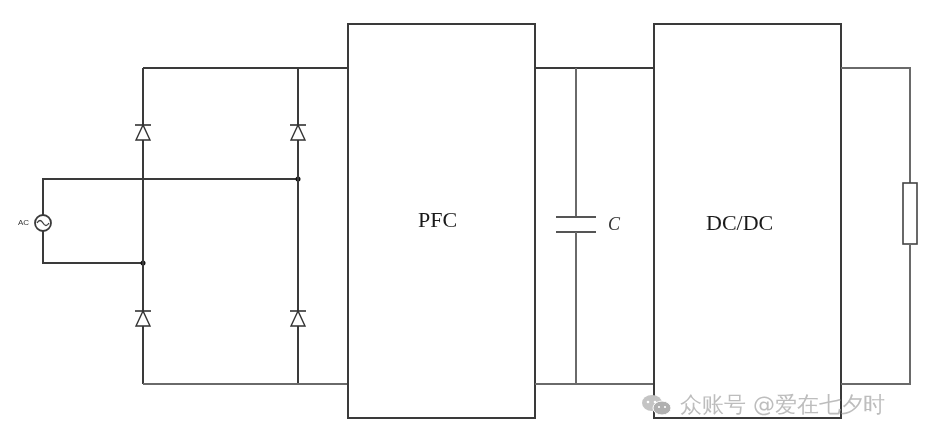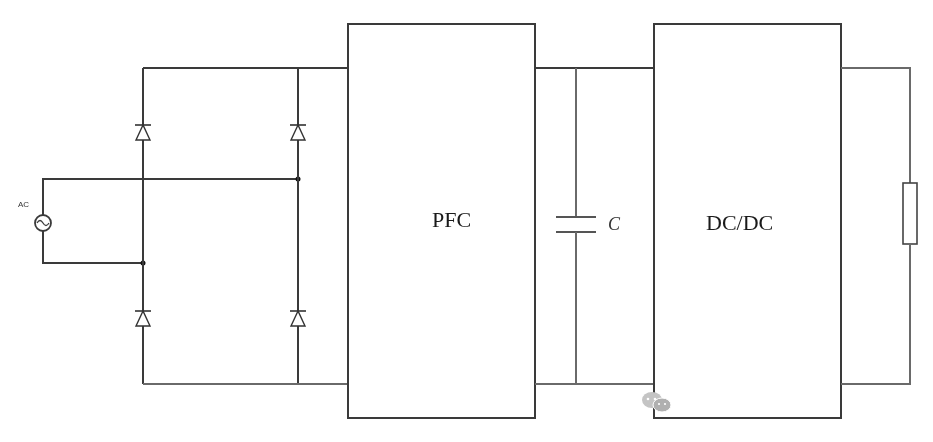--- a/index.html
+++ b/index.html
@@ -69,29 +69,30 @@
 
   <rect class="box" x="654" y="24" width="187" height="394"></rect>
 
   <g>
     <polyline class="wire-light" points="841,68 910,68 910,183"></polyline>
     <rect x="903" y="183" width="14" height="61" fill="#fff" stroke="#444" stroke-width="1.6"></rect>
     <polyline class="wire-light" points="910,244 910,384 841,384" stroke="#9a9a9a"></polyline>
   </g>
 </svg>
 
-<div class="ac-label" style="left:18px; top:200px;">AC</div>
-<div class="block-label" style="left:432px; top:207px;">PFC</div>
+<div class="ac-label" style="left:18px; top:218px;">AC</div>
+<div class="block-label" style="left:418px; top:207px;">PFC</div>
 <div class="block-label" style="left:706px; top:210px;">DC/DC</div>
 <div class="cap-label" style="left:608px; top:214px;">C</div>
 
 <div class="watermark">
   <div class="wm-icon">
     <svg width="34" height="24" viewBox="0 0 34 24" style="position:static">
       <ellipse cx="12" cy="10" rx="10" ry="8" fill="#c4c4c4"></ellipse>
       <ellipse cx="22" cy="15" rx="9" ry="7" fill="#b0b0b0" stroke="#fff" stroke-width="1"></ellipse>
       <circle cx="8" cy="9" r="1.3" fill="#fff"></circle>
         <circle cx="15" cy="9" r="1.3" fill="#fff"></circle>
       <circle cx="19" cy="14" r="1.1" fill="#fff"></circle>
         <circle cx="25" cy="14" r="1.1" fill="#fff"></circle>
     </svg>
   </div>
+  <span>众账号 @爱在七夕时</span>
 </div>
 
 </body></html>

